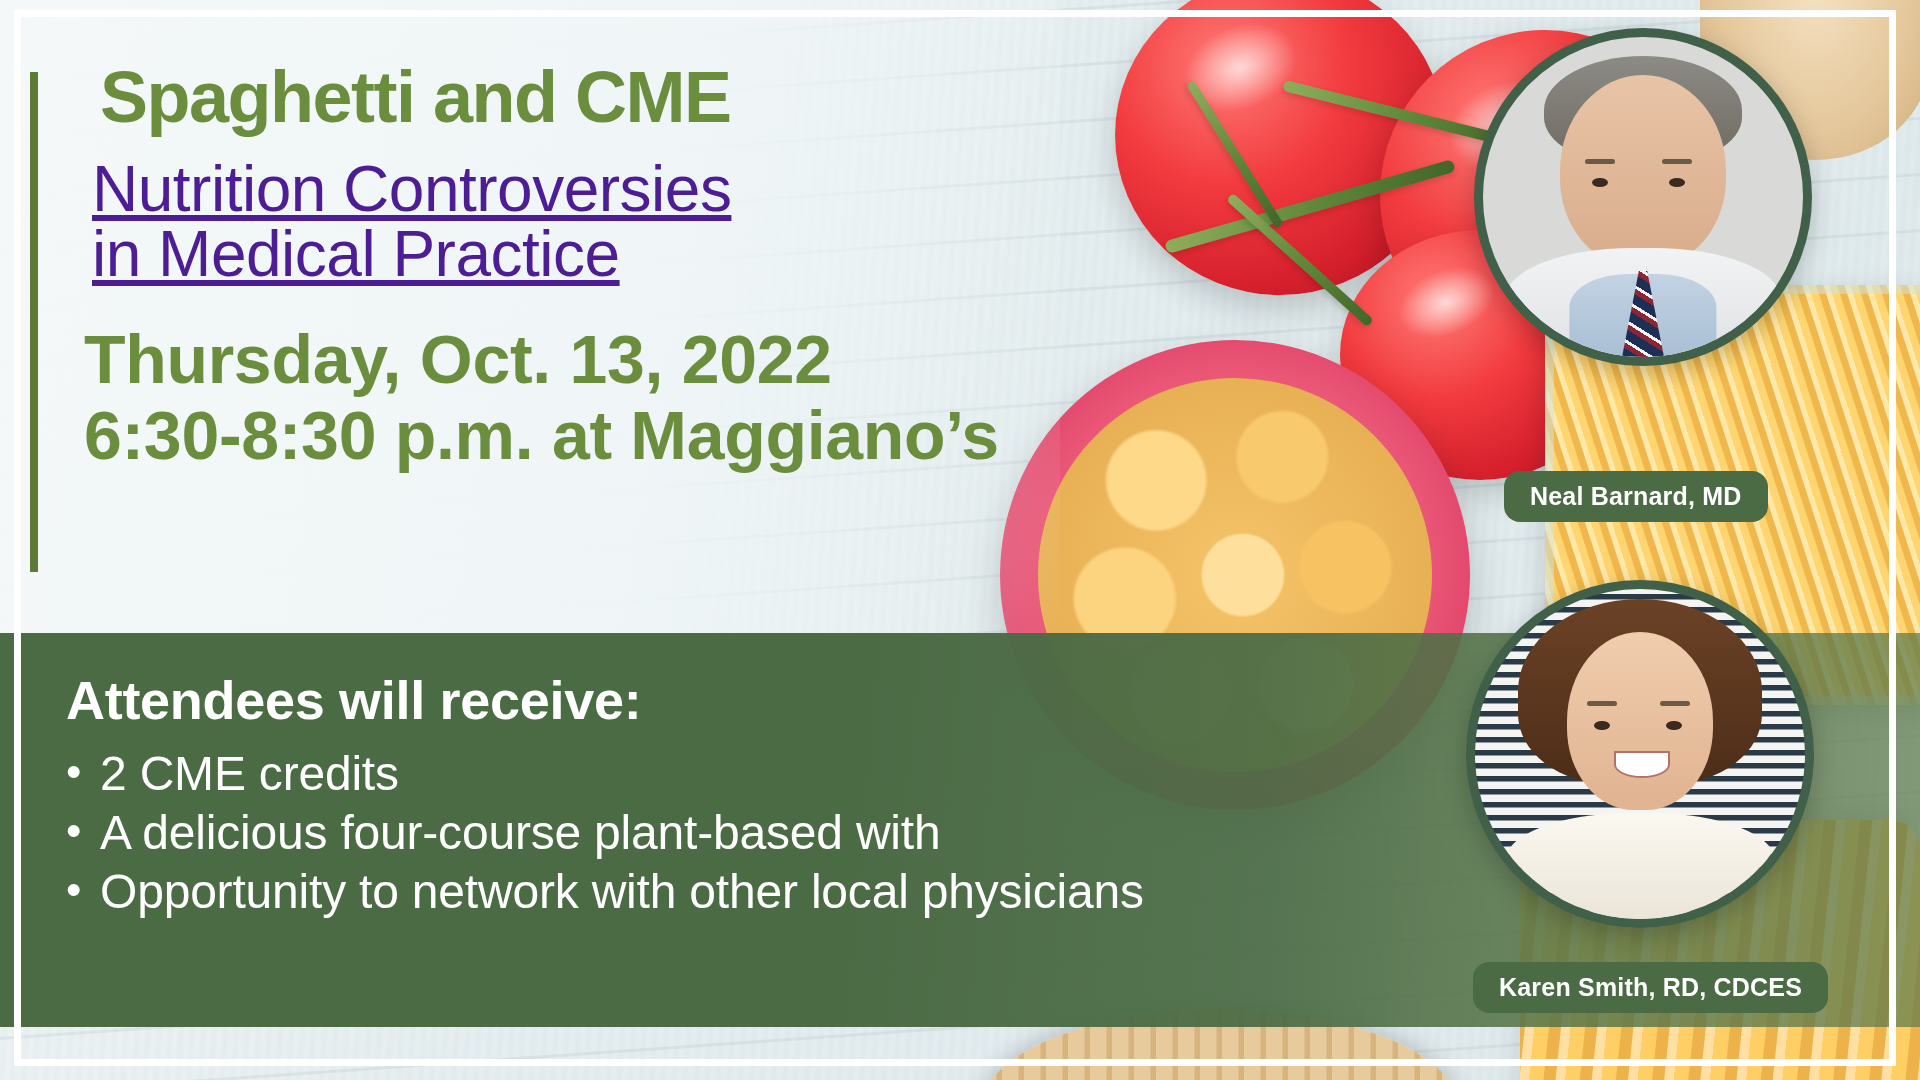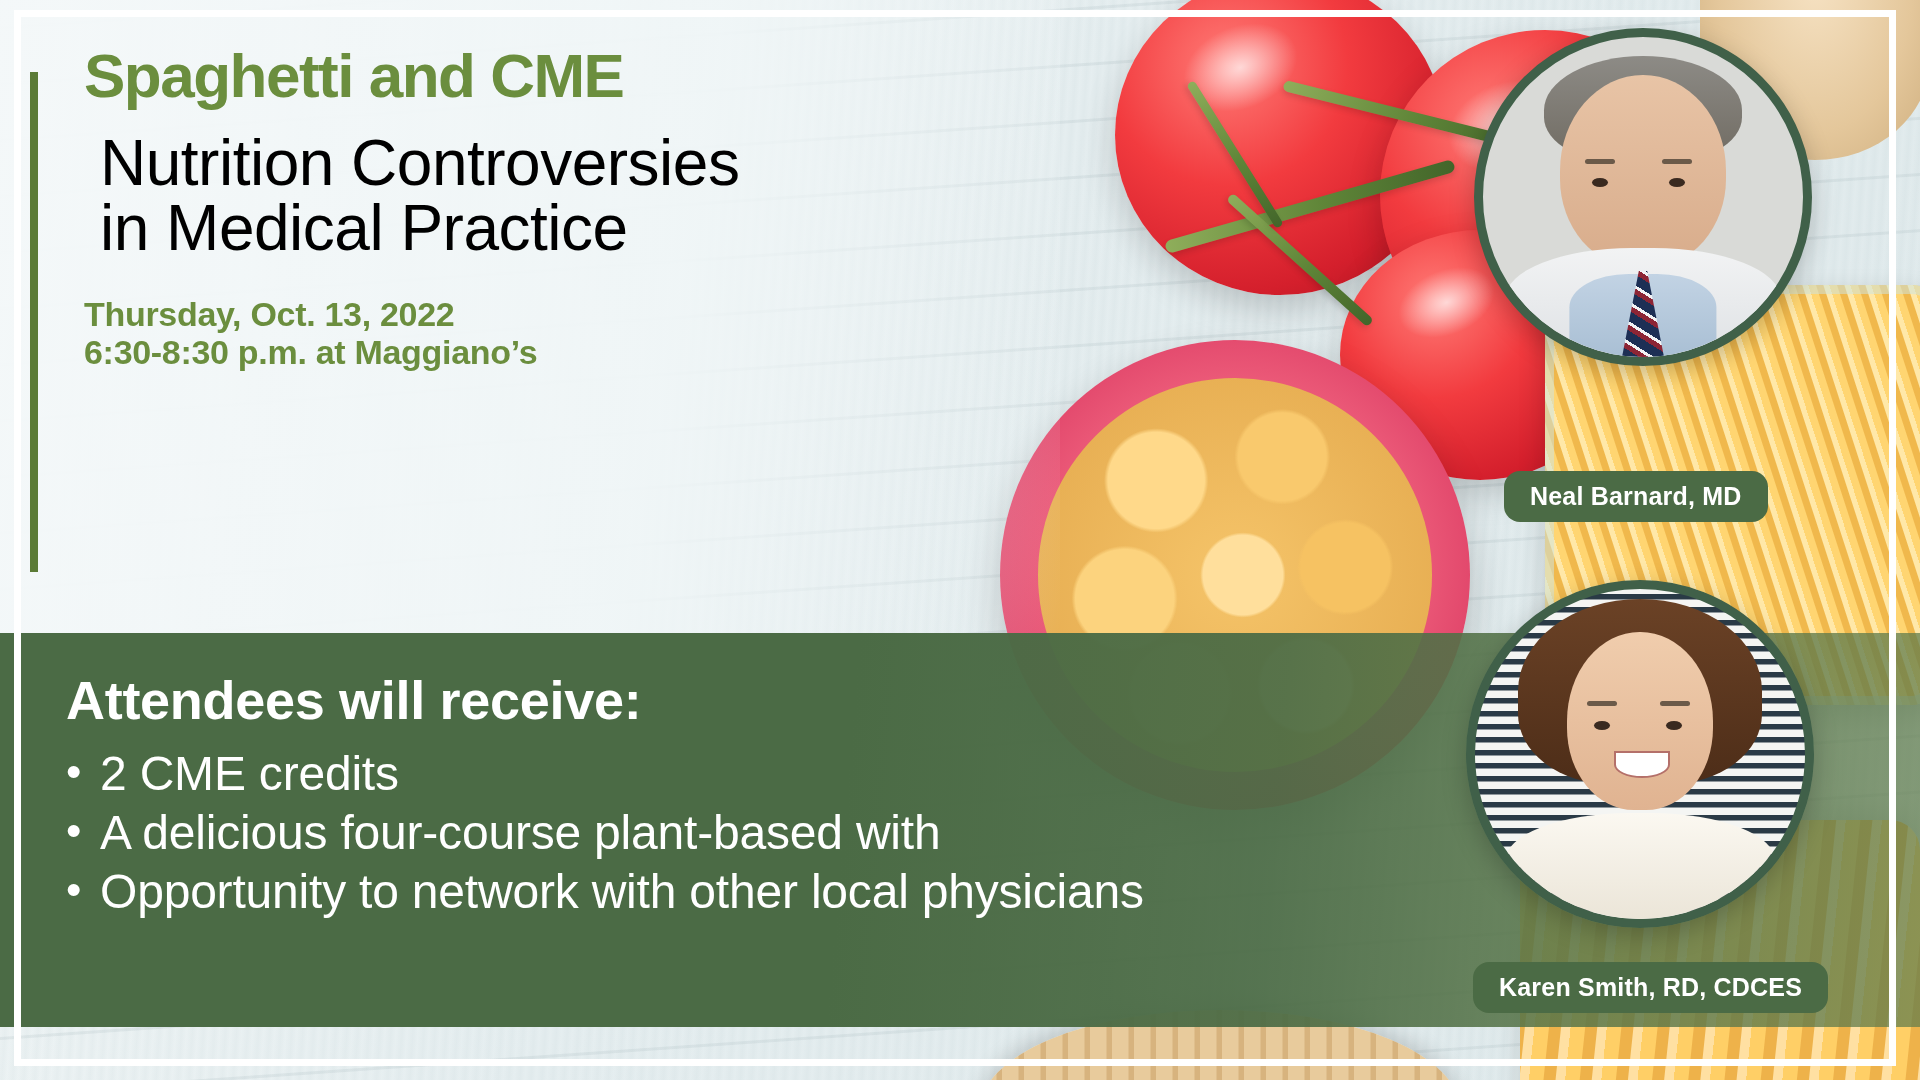--- a/index.html
+++ b/index.html
@@ -195,40 +195,41 @@
 
   #headline-group {
     position: absolute;
     left: 84px;
     top: 46px;
     width: 930px;
     z-index: 4;
   }
 
   #event-title {
-    margin: 0;
-    font-size: 62px;
+    margin: 16px;
+    font-size: 72px;
     line-height: 0.98;
     font-weight: bold;
     color: #6b8e3e;
     letter-spacing: -1.5px;
   }
 
   #event-subtitle {
-    margin: 24px 0 0 16px;
+    margin: 24px 0 0 8px;
     font-size: 64px;
     line-height: 1.02;
     font-weight: normal;
-    color: #000000;
+    color: #4c1d95;
     letter-spacing: -0.5px;
+    text-decoration: underline;
   }
 
   #event-details {
     margin: 34px 0 0 0;
-    font-size: 34px;
+    font-size: 68px;
     line-height: 1.12;
     font-weight: bold;
     color: #6b8e3e;
     letter-spacing: -0.3px;
   }
   #event-details div { white-space: nowrap; }
 
   
   #benefits-band {
     position: absolute;

